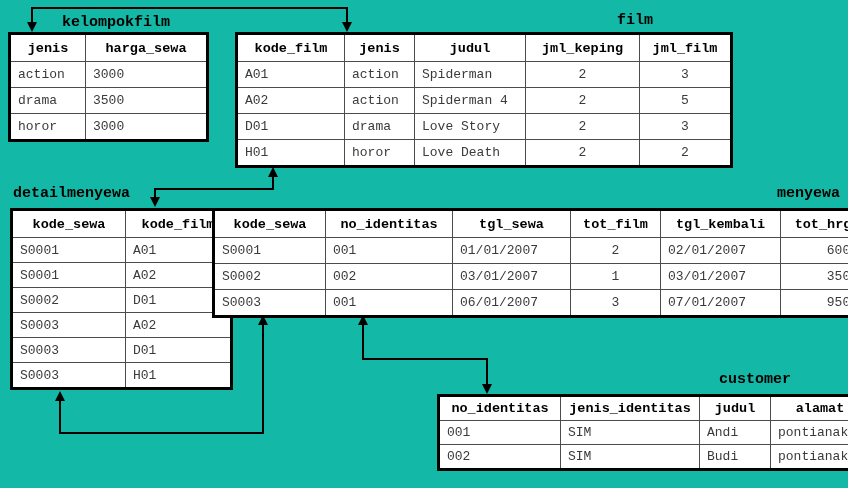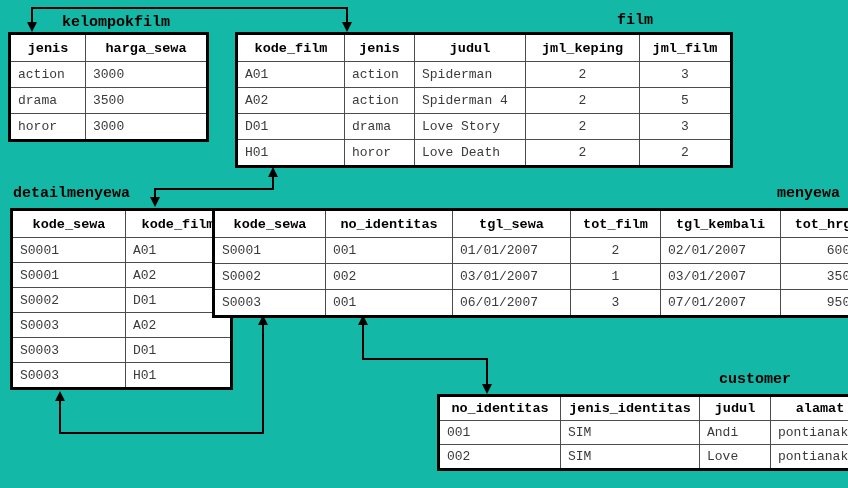--- a/index.html
+++ b/index.html
@@ -287,19 +287,19 @@
       <tbody>
         <tr>
           <td>001</td>
           <td>SIM</td>
           <td>Andi</td>
           <td>pontianak</td>
         </tr>
         <tr>
           <td>002</td>
           <td>SIM</td>
-          <td>Love</td>
+          <td>Budi</td>
           <td>pontianak</td>
         </tr>
       </tbody>
     </table>
 
 </div>
 
 </body></html>

